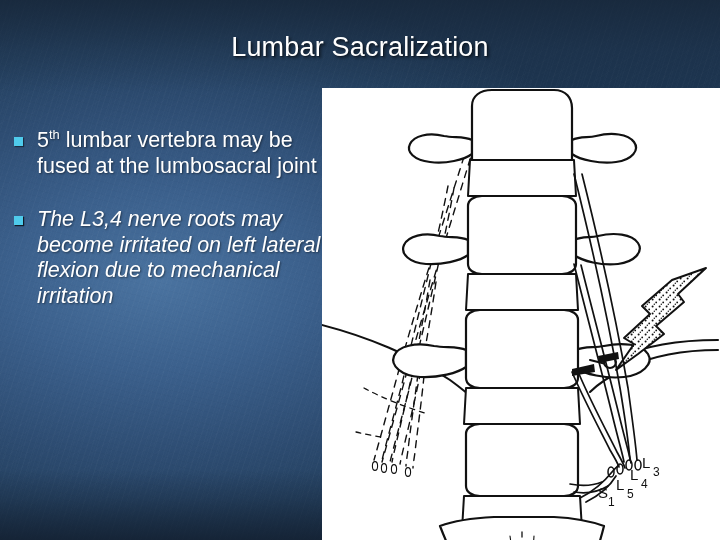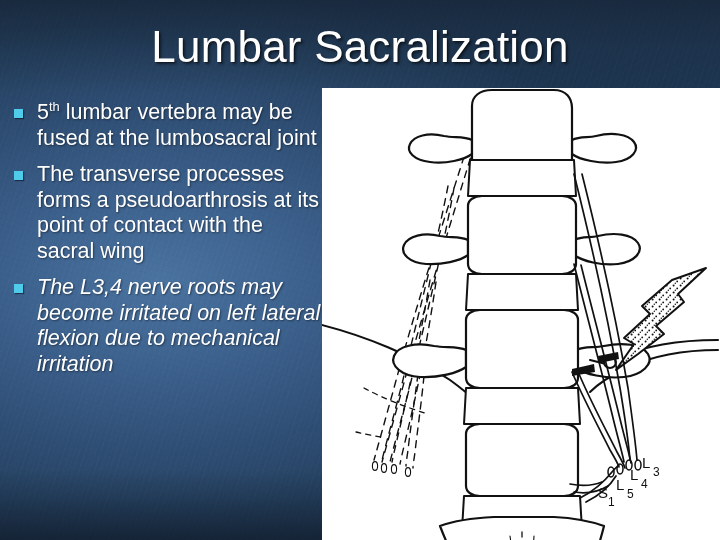--- a/index.html
+++ b/index.html
@@ -40,41 +40,42 @@
       repeating-linear-gradient(108deg, rgba(255,255,255,.055) 0px, rgba(255,255,255,.055) 1px, rgba(0,0,0,0) 1px, rgba(0,0,0,0) 5px),
       repeating-linear-gradient(-72deg, rgba(255,255,255,.04) 0px, rgba(255,255,255,.04) 1px, rgba(0,0,0,0) 1px, rgba(0,0,0,0) 7px),
       repeating-linear-gradient(14deg, rgba(0,0,0,.05) 0px, rgba(0,0,0,.05) 1px, rgba(0,0,0,0) 1px, rgba(0,0,0,0) 6px),
       repeating-linear-gradient(-34deg, rgba(255,255,255,.03) 0px, rgba(255,255,255,.03) 1px, rgba(0,0,0,0) 1px, rgba(0,0,0,0) 9px);
   }
 
   
   #title {
     position:absolute; left:0; top:22px; width:720px;
     text-align:center;
-    font-size:44px;
+    font-size:27px;
     line-height:50px;
     color:#ffffff;
     letter-spacing:.2px;
     text-shadow:2px 2px 3px rgba(0,0,0,.55), 1px 1px 0 rgba(0,0,0,.25);
     white-space:nowrap;
   }
 
   
   #bullets {
     position:absolute; left:4px; top:100px;
     width:318px;
   }
   .bullet {
     position:relative;
     padding-left:33px;
     margin-bottom:11px;
     color:#ffffff;
     font-size:21.5px;
     line-height:25.5px;
     text-shadow:1px 1px 2px rgba(0,0,0,.45);
+    margin-top:28px;
   }
   .bullet:last-child { margin-bottom:0;font-style:italic; }
   .bullet .marker {
     position:absolute;
     left:10px; top:9px;
     width:9px; height:9px;
     background:#4fcbec;
     box-shadow:1px 1px 1px rgba(0,0,0,.45);
   }
   .bullet sup {
@@ -118,21 +119,20 @@
 
   <div id="bullets">
 
     <div class="bullet">
       <span class="marker"></span>
       <span>5</span><sup>th</sup><span> lumbar vertebra may be fused at the lumbosacral joint</span>
     </div>
 
     <div class="bullet">
       <span class="marker"></span>
-      <span>The transverse processes forms a pseudoarthrosis at its point of contact with the sacral wing</span>
     </div>
 
     <div class="bullet">
       <span class="marker"></span>
       <span>The L3,4 nerve roots may become irritated on left lateral flexion due to mechanical irritation</span>
     </div>
 
   </div>
 
   <div id="figure-panel">

